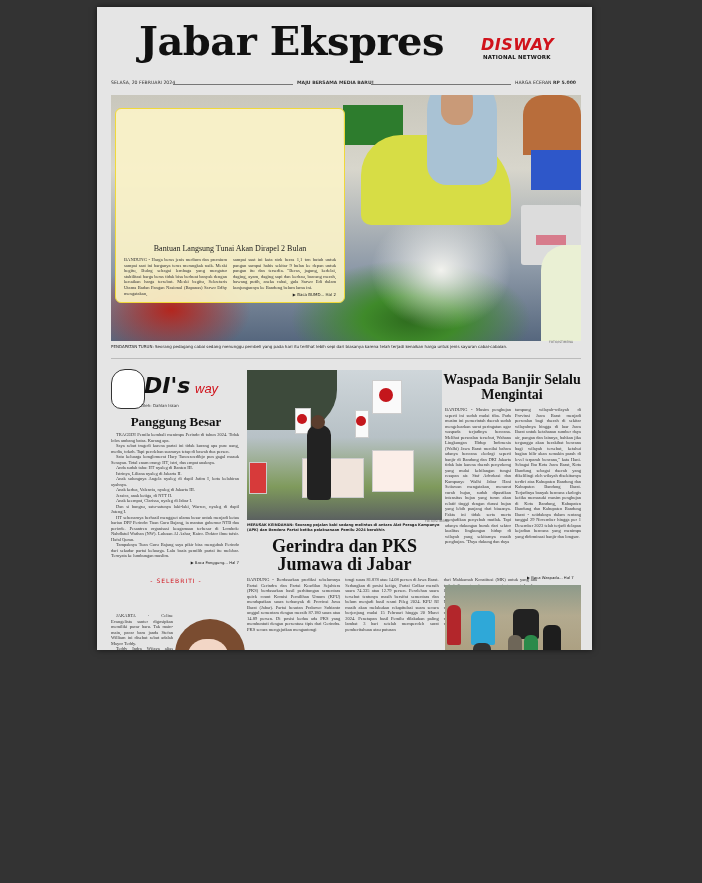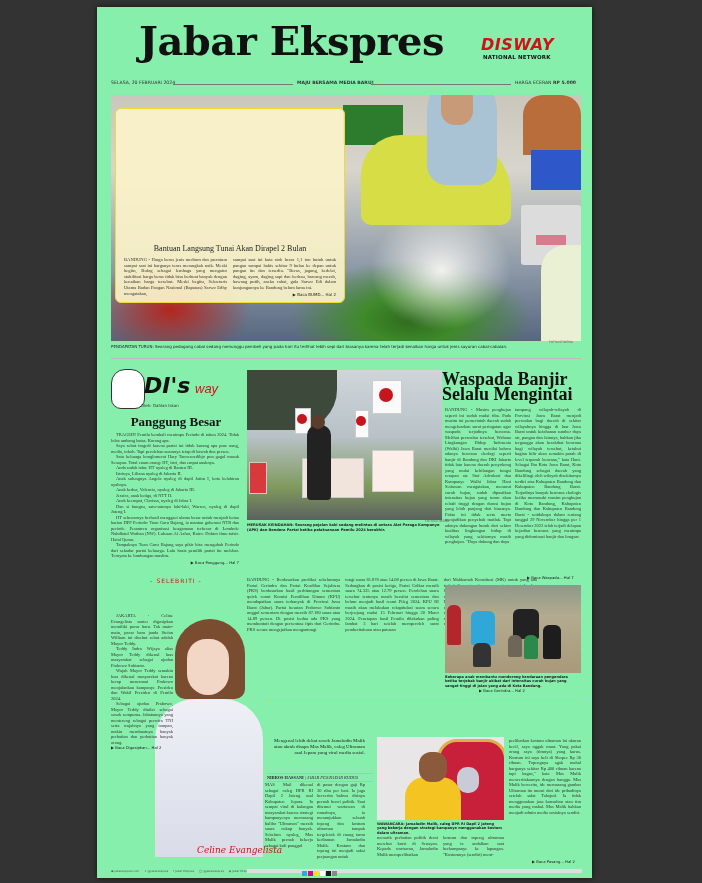--- a/index.html
+++ b/index.html
@@ -1,17 +1,17 @@
 <!DOCTYPE html>
 <html><head>
 <meta charset="utf-8">
 <style>
   html, body { margin:0; padding:0; }
   body { width:702px; height:883px; background:#333333; position:relative; overflow:hidden; font-family:"DejaVu Serif", serif; }
-  .page { position:absolute; left:97px; top:7px; width:495px; height:871px; background:#86efac; overflow:hidden; box-shadow:0 0 6px rgba(0,0,0,.6); }
+  .page { position:absolute; left:97px; top:7px; width:495px; height:643px; background:#e5e5e5; overflow:hidden; box-shadow:0 0 6px rgba(0,0,0,.6); }
   .abs { position:absolute; }
   .masthead { left:42px; top:14px; font-family:"DejaVu Serif", serif; font-weight:bold; font-size:40px; letter-spacing:-0.5px; color:#111; line-height:1; }
   .disway { left:384px; top:30px; font-family:"DejaVu Sans", sans-serif; font-weight:bold; font-style:italic; font-size:16px; color:#d0121b; letter-spacing:0.5px; line-height:1; }
   .disway-sub { left:386px; top:47px; font-family:"DejaVu Sans", sans-serif; font-weight:bold; font-size:5.5px; color:#111; letter-spacing:0.2px; }
   .dateline { left:14px; top:73px; width:470px; height:8px; font-family:"DejaVu Sans", sans-serif; font-size:4.6px; color:#333; }
   .dateline .rule { position:absolute; top:4px; height:1px; background:#777; }
   .dl-text { position:absolute; top:0; white-space:nowrap; }
   
   .hero { left:14px; top:88px; width:470px; height:246px; overflow:hidden;
     background:
@@ -63,21 +63,21 @@
   .gp-banner { position:absolute; background:#fafafa; border:1px solid #ccc; }
   .gp-logo { position:absolute; width:14px; height:14px; border-radius:50%; background:#c4161c; }
   .gp-man { position:absolute; left:60px; top:55px; width:24px; height:75px; background:#222; border-radius:10px 10px 4px 4px; }
   .gp-head { position:absolute; left:64px; top:45px; width:14px; height:14px; border-radius:50%; background:#5a3d2d; }
   .gp-caption { left:150px; top:516px; width:195px; font-family:"DejaVu Sans", sans-serif; font-weight:bold; font-size:3.6px; line-height:4.6px; color:#222; }
   .ger-title { left:150px; top:530px; width:195px; text-align:center; font-family:"Liberation Serif", serif; font-weight:bold; font-size:18px; line-height:18px; color:#111; }
   .ger-cols { left:150px; top:570px; width:290px; display:flex; gap:5px; }
   .ger-cols .bodytext { flex:1; }
   .ger-more { left:382px; top:681px; }
   
-  .wasp-title { left:345px; top:365px; width:140px; text-align:left; font-family:"Liberation Serif", serif; font-weight:bold; font-size:18px; line-height:15px; color:#111; }
+  .wasp-title { left:345px; top:365px; width:140px; text-align:center; font-family:"Liberation Serif", serif; font-weight:bold; font-size:14px; line-height:15px; color:#111; }
   .wasp-cols { left:348px; top:400px; width:136px; display:flex; gap:4px; }
   .wasp-cols .bodytext { flex:1; }
   .wasp-more { left:430px; top:568px; }
   .flood-photo { left:348px; top:578px; width:136px; height:88px; overflow:hidden;
     background:linear-gradient(180deg,#8d9a8a 0%, #b3aa8f 35%, #a89a7a 100%); }
   .fp-person { position:absolute; border-radius:6px 6px 2px 2px; }
   .flood-caption { left:348px; top:668px; width:136px; font-family:"DejaVu Sans", sans-serif; font-weight:bold; font-size:3.5px; line-height:4.4px; color:#222; }
   .blue-rule { left:165px; top:692px; width:320px; height:1px; background:#9fd3e6; }
   
   .pas-title { left:165px; top:697px; width:320px; text-align:center; font-family:"Liberation Serif", serif; font-size:14px; line-height:14px; color:#111; }
@@ -190,20 +190,21 @@
     <div class="gp-banner" style="left:108px;top:40px;width:12px;height:26px;"></div>
     <div class="gp-logo" style="left:109px;top:46px;width:10px;height:10px;"></div>
     <div class="gp-banner" style="left:125px;top:80px;width:40px;height:40px;background:#fbeee8;"></div>
     <div class="gp-banner" style="left:55px;top:88px;width:60px;height:38px;background:#f0e4dc;"></div>
     <div class="gp-banner" style="left:2px;top:92px;width:16px;height:30px;background:#d73a3a;"></div>
     <div class="gp-man"></div>
     <div class="gp-head"></div>
   </div>
   <div class="abs gp-caption">MERUSAK KEINDAHAN: Seorang pejalan kaki sedang melintas di antara Alat Peraga Kampanye (APK) dan Bendera Partai ketika pelaksanaan Pemilu 2024 berakhir.</div>
   <div class="abs credit" style="left:328px;top:512px;">FOTO/ISTIMEWA</div>
+  <div class="abs ger-title">Gerindra dan PKS Jumawa di Jabar</div>
   <div class="abs ger-cols">
     <div class="bodytext">BANDUNG - Berdasarkan prediksi sebelumnya Partai Gerindra dan Partai Keadilan Sejahtera (PKS) berdasarkan hasil perhitungan sementara quick count Komisi Pemilihan Umum (KPU) mendapatkan suara terbanyak di Provinsi Jawa Barat (Jabar). Partai besutan Prabowo Subianto unggul sementara dengan meraih 87.180 suara atau 14.89 persen. Di posisi kedua ada PKS yang membuntuti dengan persentase tipis dari Gerindra. PKS secara mengejutkan mengantongi</div>
     <div class="bodytext">tongi suara 81.878 atau 14.08 persen di Jawa Barat. Sedangkan di posisi ketiga, Partai Golkar meraih suara 74.335 atau 12.79 persen. Perolehan suara tersebut tentunya masih bersifat sementara dan belum menjadi hasil resmi Pileg 2024. KPU RI masih akan melakukan rekapitulasi suara secara berjenjang mulai 15 Februari hingga 20 Maret 2024. Penetapan hasil Pemilu dilakukan paling lambat 3 hari setelah memperoleh surat pemberitahuan atau putusan</div>
     <div class="bodytext">dari Mahkamah Konstitusi (MK) untuk yang ada terkait. Sementara itu, para pesaingnya untuk calon legislatif sampai saat ini mendirikan berlanjutnya dengan keras. Di Dapil I Jawa Barat misalnya. Untuk bisa terkategori tertentu. Dapil I Jabarnya meliputi Kota Bandung dan Kota Cimahi sering dibuat sebagai dapil neraka karena bertaburan nama-nama para pesohor, kalangan artis dan tokoh masyarakat yang dikenal banyak dikenal.</div>
   </div>
   <div class="abs more ger-more">▶ <span>Baca Gerindra... Hal 2</span></div>
 
   <div class="abs wasp-title">Waspada Banjir Selalu Mengintai</div>
   <div class="abs wasp-cols">
     <div class="bodytext">BANDUNG - Musim penghujan seperti ini sudah mulai tiba. Pada musim ini pemerintah daerah sudah mengeluarkan surat peringatan agar waspada terjadinya bencana. Melihat persoalan tersebut, Wahana Lingkungan Hidup Indonesia (Walhi) Jawa Barat menilai bahwa adanya bencana ekologi seperti banjir di Bandung dan DKI Jakarta tidak lain karena daerah penyokong yang mulai kehilangan fungsi resapan air. Staf Advokasi dan Kampanye Walhi Jabar Hani Setiawan mengatakan, menurut curah hujan, sudah dipastikan intensitas hujan yang turun akan relatif tinggi dengan durasi hujan yang lebih panjang dari biasanya. Fakta ini tidak serta merta menjadikan penyebab mutlak. Tapi adanya dukungan buruk dari sektor kualitas lingkungan hidup di wilayah yang sekitarnya masih penghujan. "Daya dukung dan daya</div>

